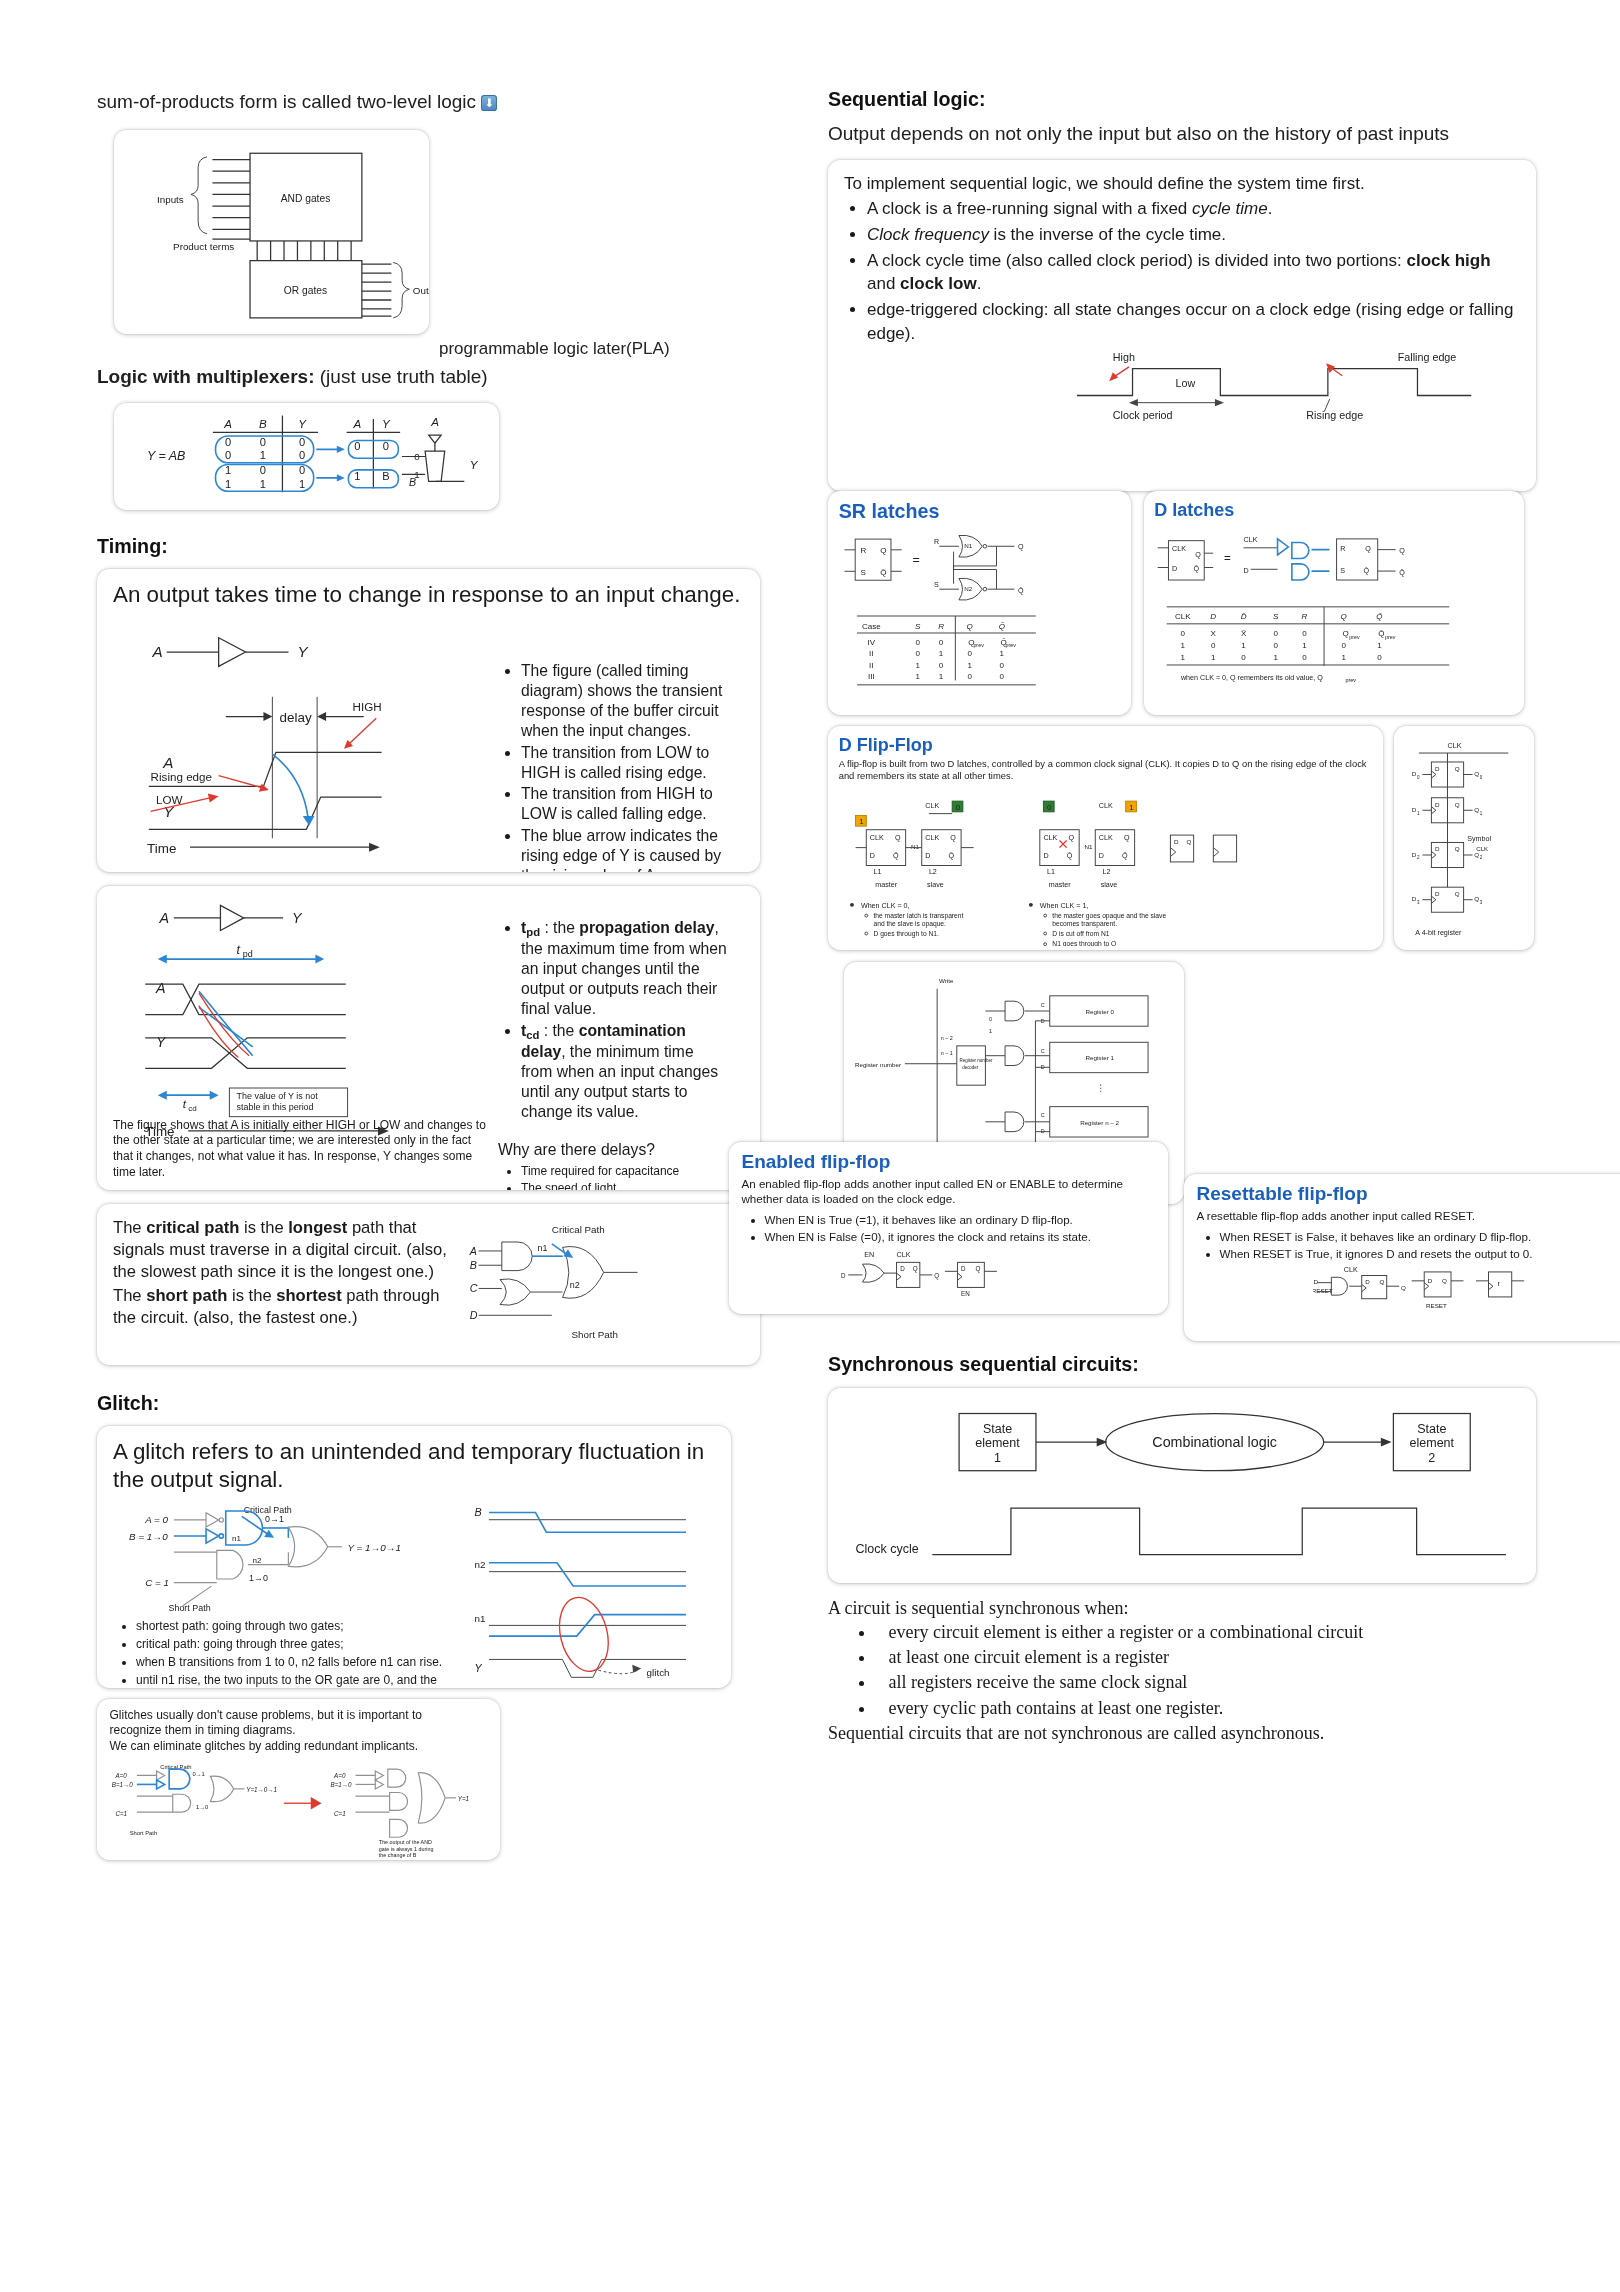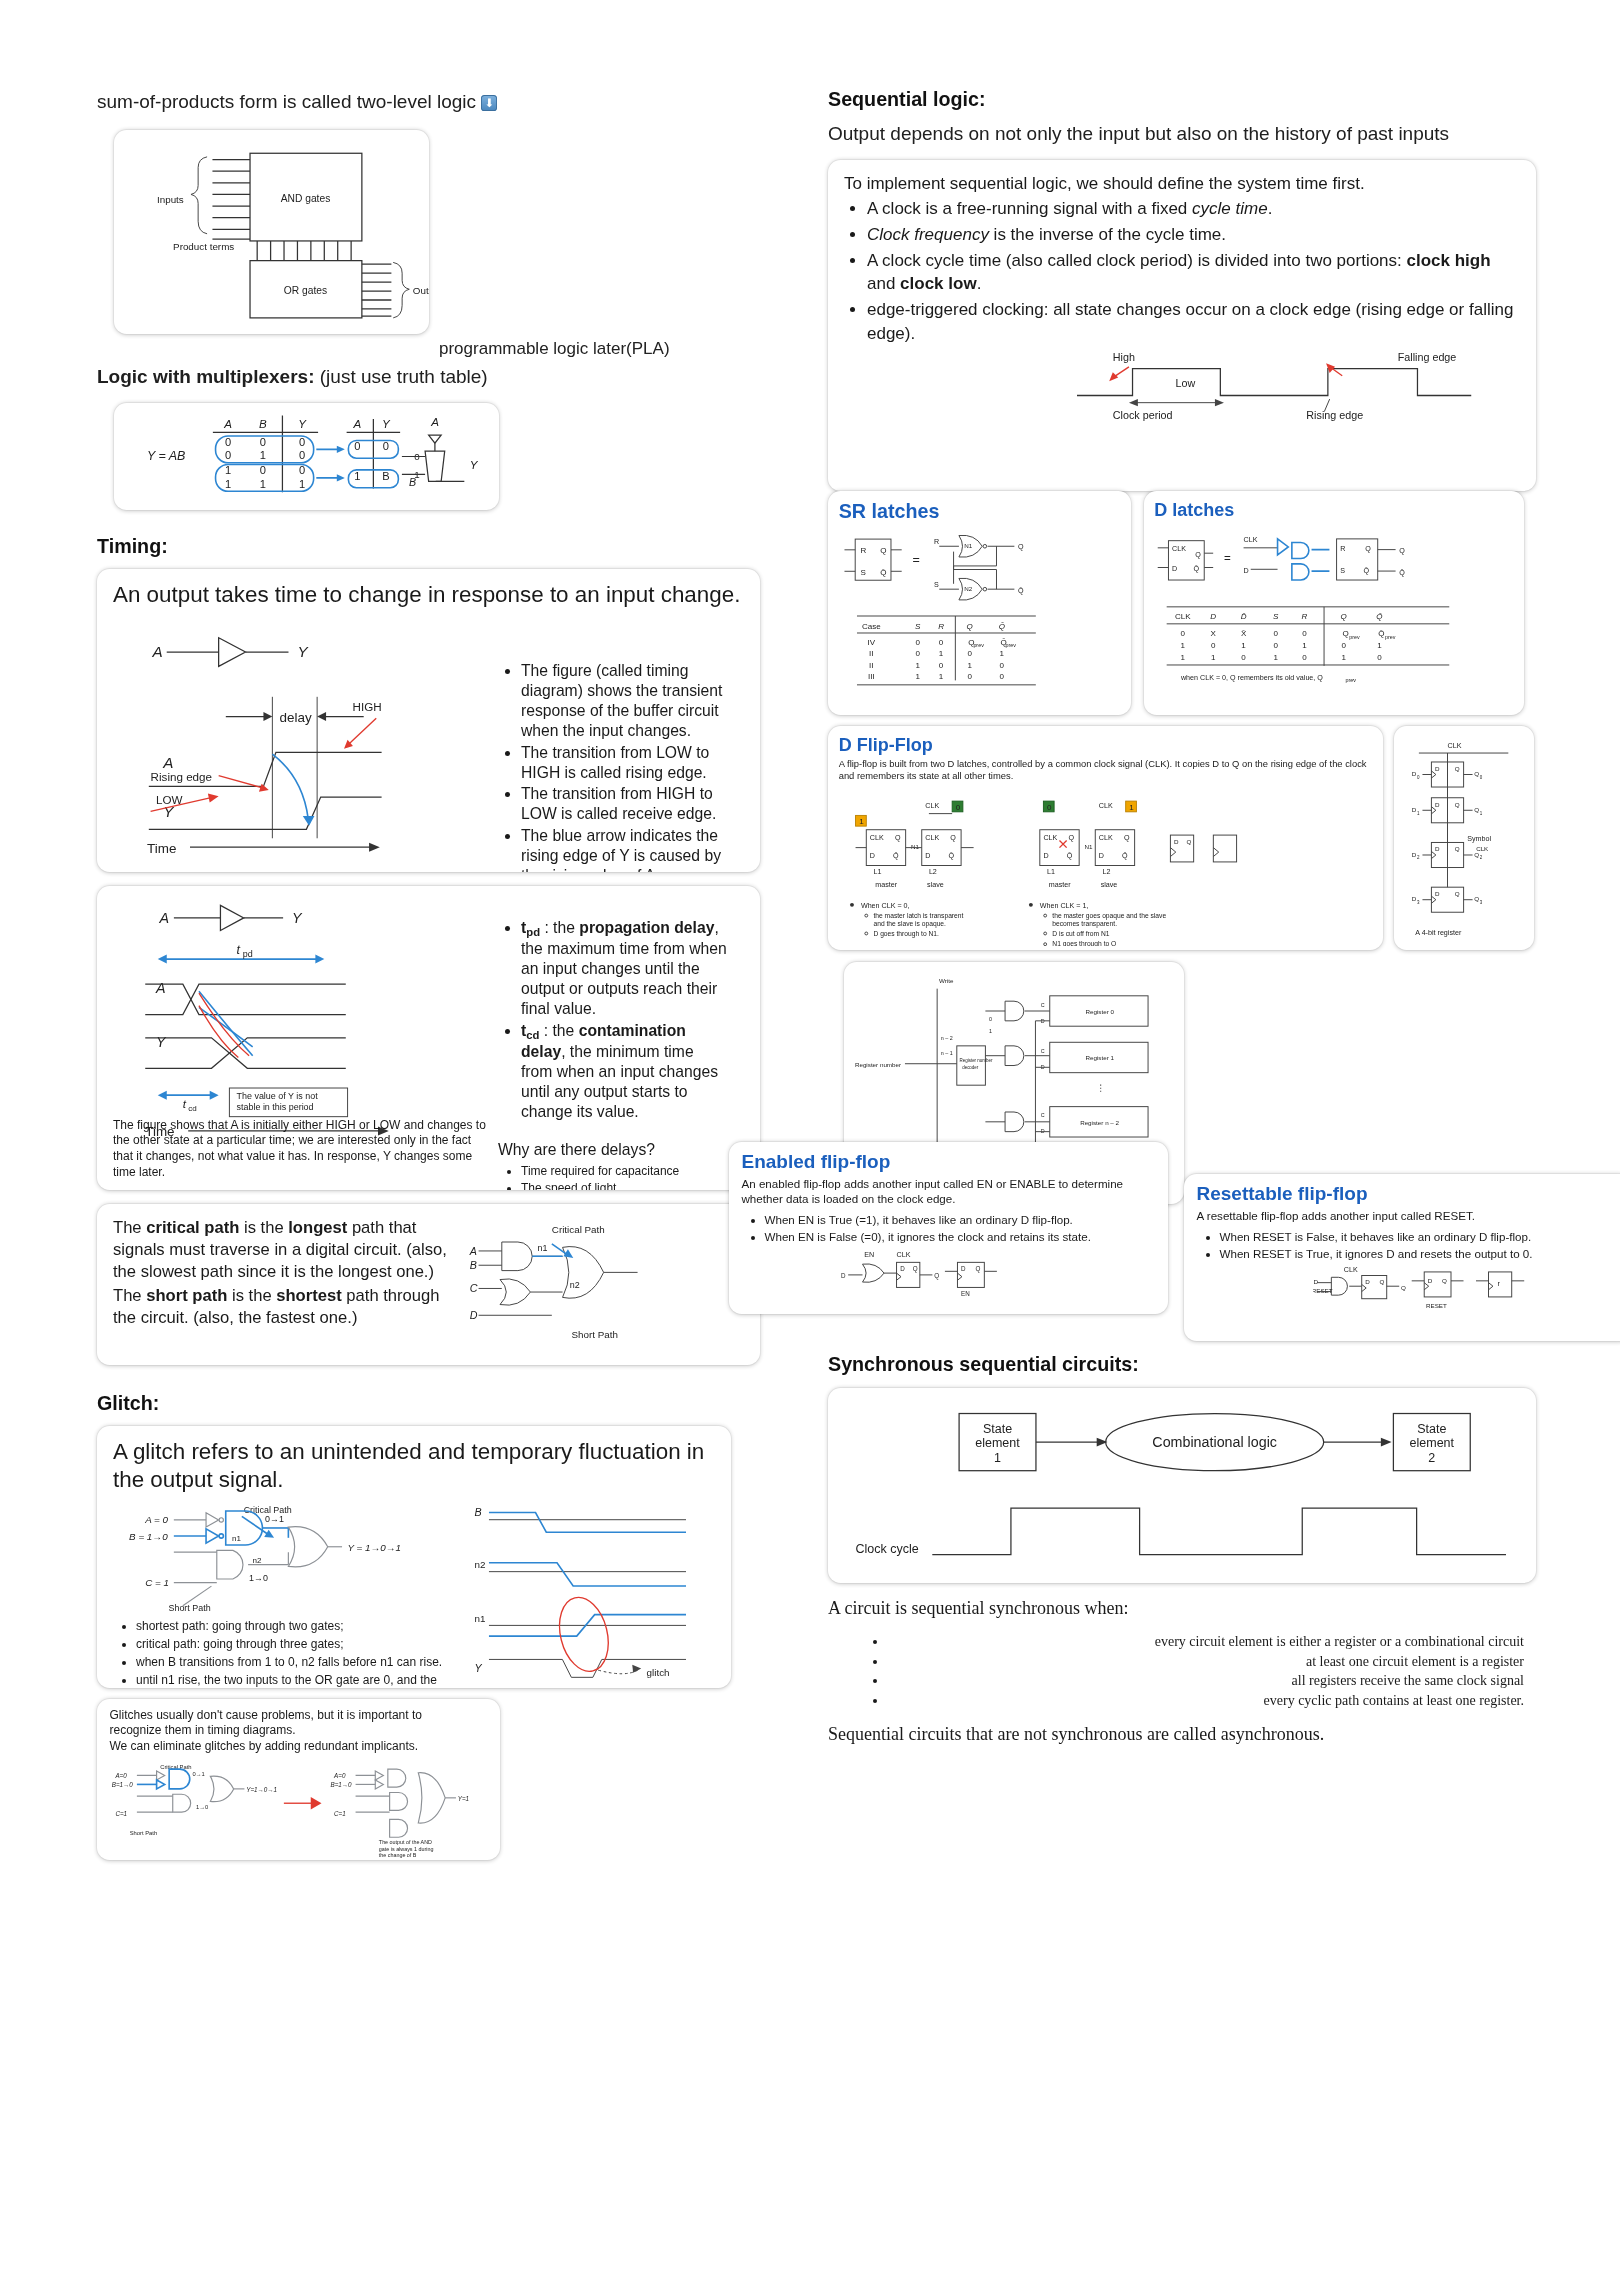--- a/index.html
+++ b/index.html
@@ -230,21 +230,21 @@
           <polygon points="118,199 108,206 106,196" fill="#e03a2f"></polygon>
 
           <text x="38" y="262" font-size="15">Time</text>
           <line x1="86" y1="256" x2="290" y2="256" class="ln"></line>
           <polygon points="298,256 286,251 286,261" fill="#333"></polygon>
         </svg>
 
         <ul class="tight card-body" style="width:231px;margin-top:43px;font-size:15.7px;line-height:1.27;">
           <li>The figure (called timing diagram) shows the transient response of the buffer circuit when the input changes.</li>
           <li>The transition from LOW to HIGH is called rising edge.</li>
-          <li>The transition from HIGH to LOW is called receive edge.</li>
+          <li>The transition from HIGH to LOW is called falling edge.</li>
           <li>The blue arrow indicates the rising edge of Y is caused by the rising edge of A.</li>
         </ul>
       </div>
     </div>
 
     <div class="card" style="width:663px;height:304px;margin-top:14.3px;padding:12.5px 16px;">
       <div style="display:flex;">
         <svg width="385" height="269" viewBox="0 0 430 300">
           <text x="52" y="28" font-size="16" font-style="italic">A</text>
           <line x1="68" y1="22" x2="120" y2="22" class="ln" stroke-width="1.5"></line>
@@ -943,21 +943,21 @@
         <text x="657" y="52" font-size="14" text-anchor="middle">element</text>
         <text x="657" y="68" font-size="14" text-anchor="middle">2</text>
 
         <text x="12" y="170" font-size="14">Clock cycle</text>
         <path d="M98 172 L186 172 L186 120 L330 120 L330 172 L512 172 L512 120 L640 120 L640 172 L740 172" class="ln" stroke-width="1.6"></path>
       </svg>
     </div>
 
     <div style="margin-top:12.5px;font-family:'Liberation Serif', serif;">
       <div style="font-size:18px;line-height:1.34;">A circuit is sequential synchronous when:</div>
-      <ul style="list-style:disc;margin:12px;padding-left:48px;font-size:14px;line-height:1.40;text-align:right;">
+      <ul style="list-style:disc;margin:0;padding-left:48px;font-size:18px;line-height:1.40;">
         <li style="padding-left:12.5px;">every circuit element is either a register or a combinational circuit</li>
         <li style="padding-left:12.5px;">at least one circuit element is a register</li>
         <li style="padding-left:12.5px;">all registers receive the same clock signal</li>
         <li style="padding-left:12.5px;">every cyclic path contains at least one register.</li>
       </ul>
       <div style="font-size:18px;line-height:1.34;">Sequential circuits that are not synchronous are called asynchronous.</div>
     </div>
 
   </div>
 </div>

